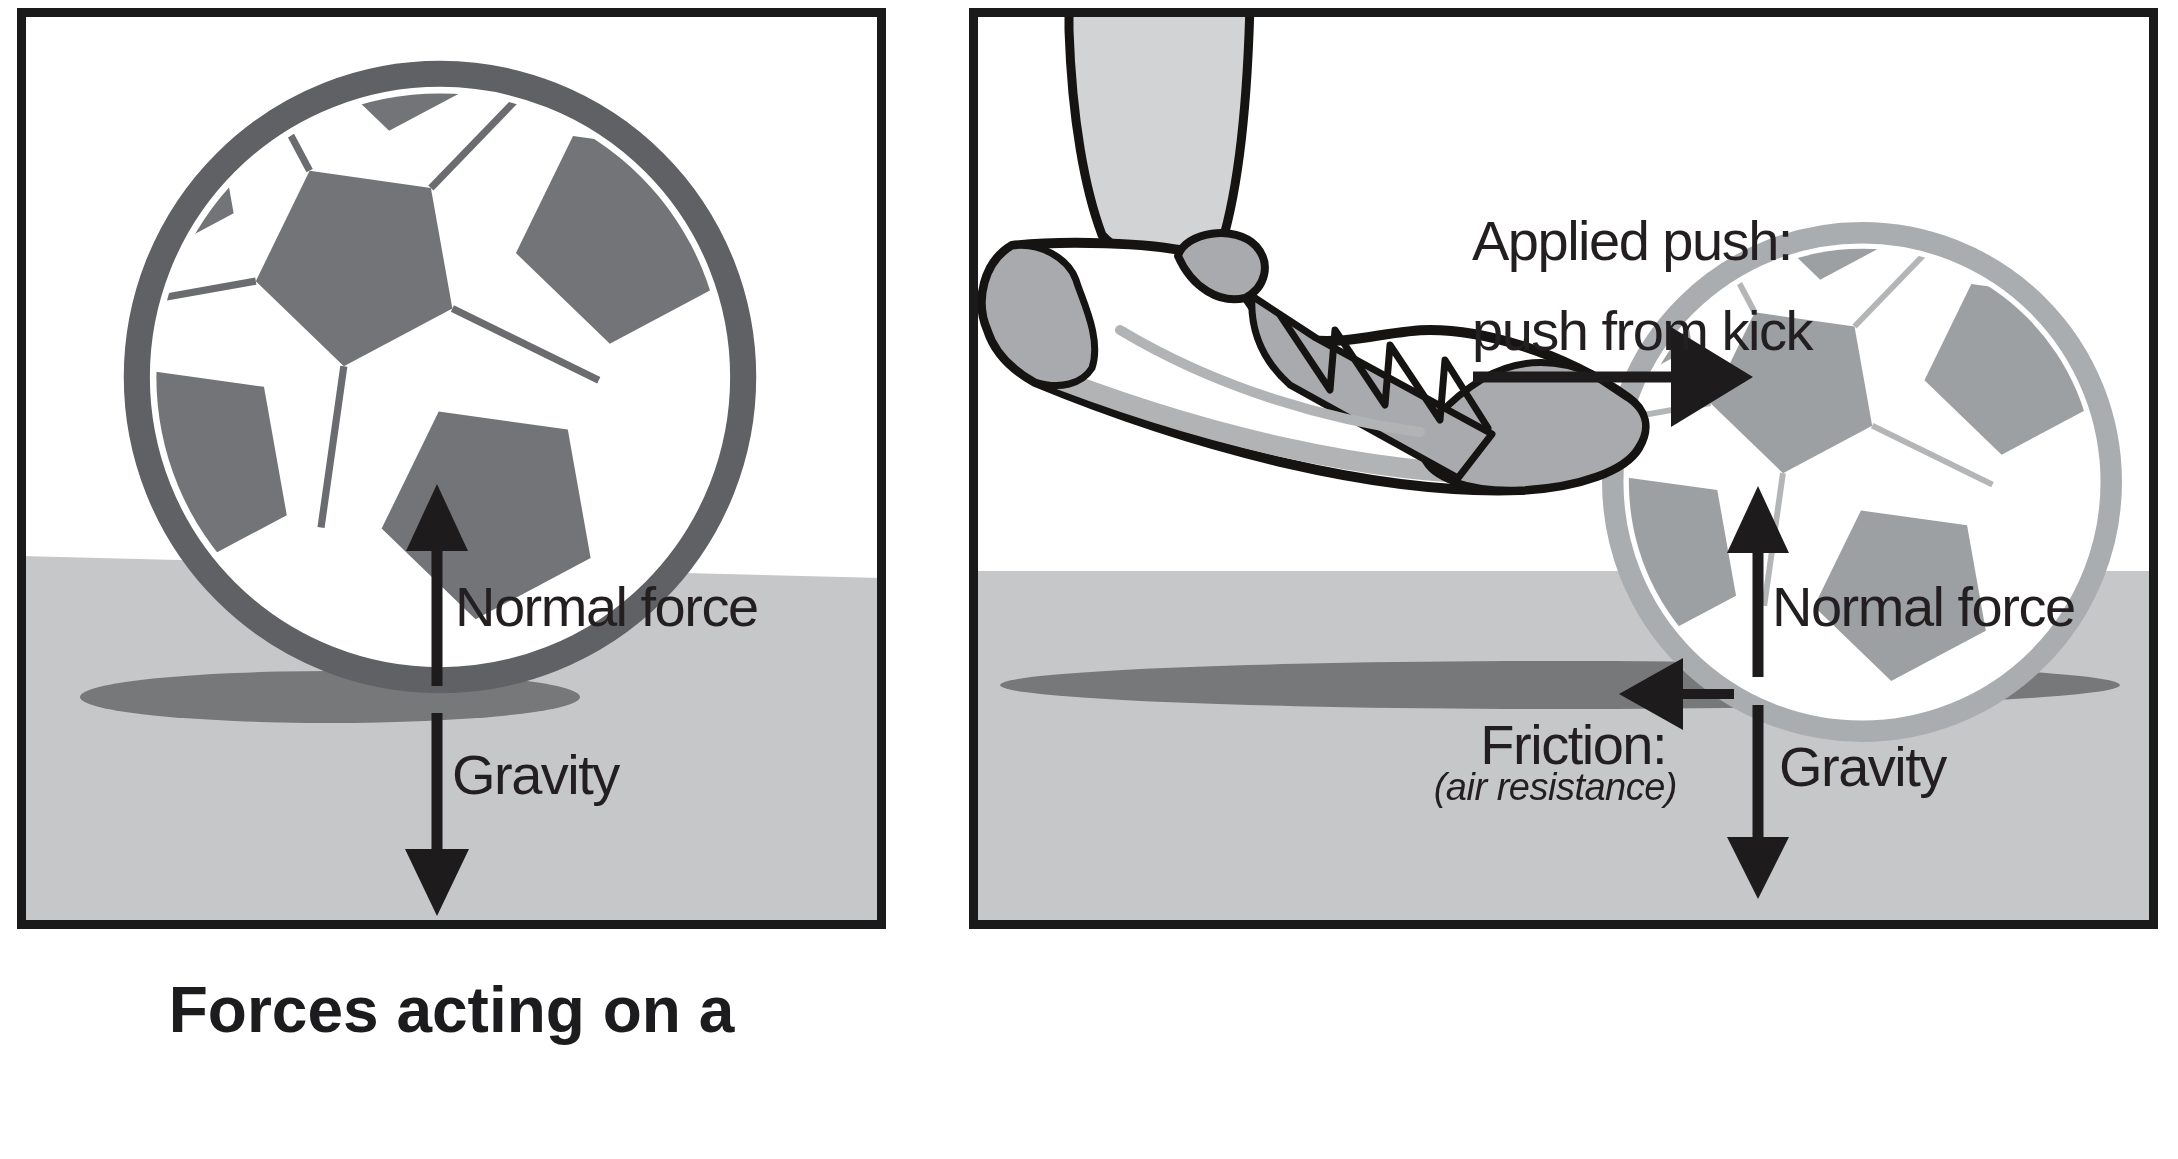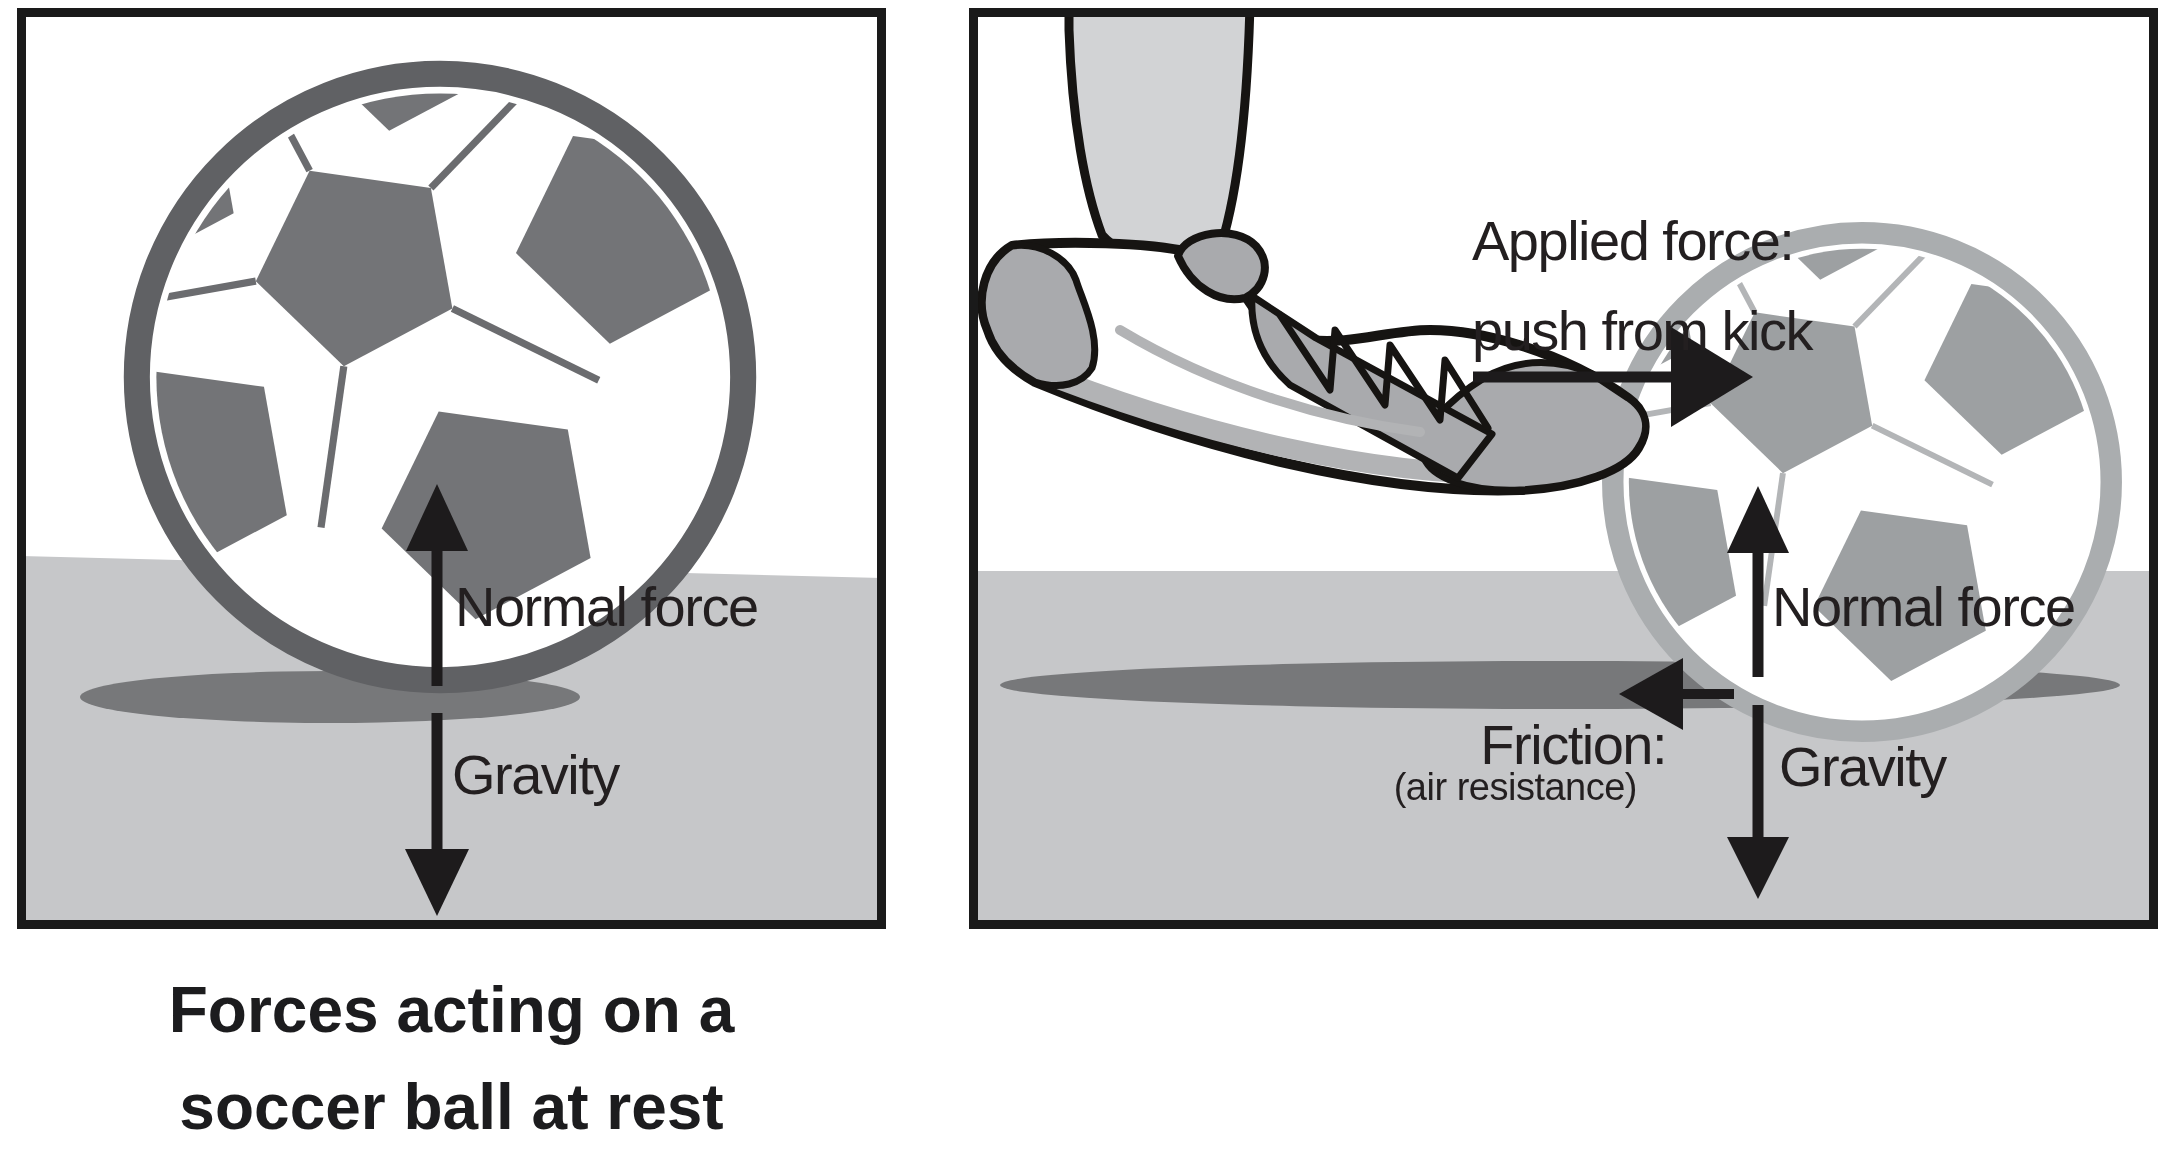--- a/index.html
+++ b/index.html
@@ -157,26 +157,25 @@
         <polygon points="1758,899 1789,837 1727,837"></polygon>
       </g>
     </g>
     <rect x="973.5" y="12.5" width="1180" height="912" fill="none" stroke="#1a1a1a" stroke-width="9"></rect>
   </svg>
 
   <div class="lbl" style="left:455px; top:578px;">Normal force</div>
   <div class="lbl" style="left:452px; top:746px;">Gravity</div>
 
   <div class="lbl two-line" style="left:1472px; top:196px;">
-    <div>Applied force:</div>
+    <div>Applied push:</div>
     <div>push from kick</div>
   </div>
   <div class="lbl" style="left:1772px; top:578px;">Normal force</div>
   <div class="lbl right-align" style="right:512px; top:716px;margin-left:16px;">Friction:</div>
-  <div class="lbl small right-align" style="right:541px; top:768px;">(air resistance)</div>
+  <div class="lbl small right-align" style="right:501px; top:768px;font-style:italic;">(air resistance)</div>
   <div class="lbl" style="left:1779px; top:738px;">Gravity</div>
 
   <div class="caption" style="left:17px; width:869px; top:962px;">
     <div>Forces acting on a</div>
-    <div>soccer ball at rest</div>
   </div>
 
 </div>
 
 </body></html>

